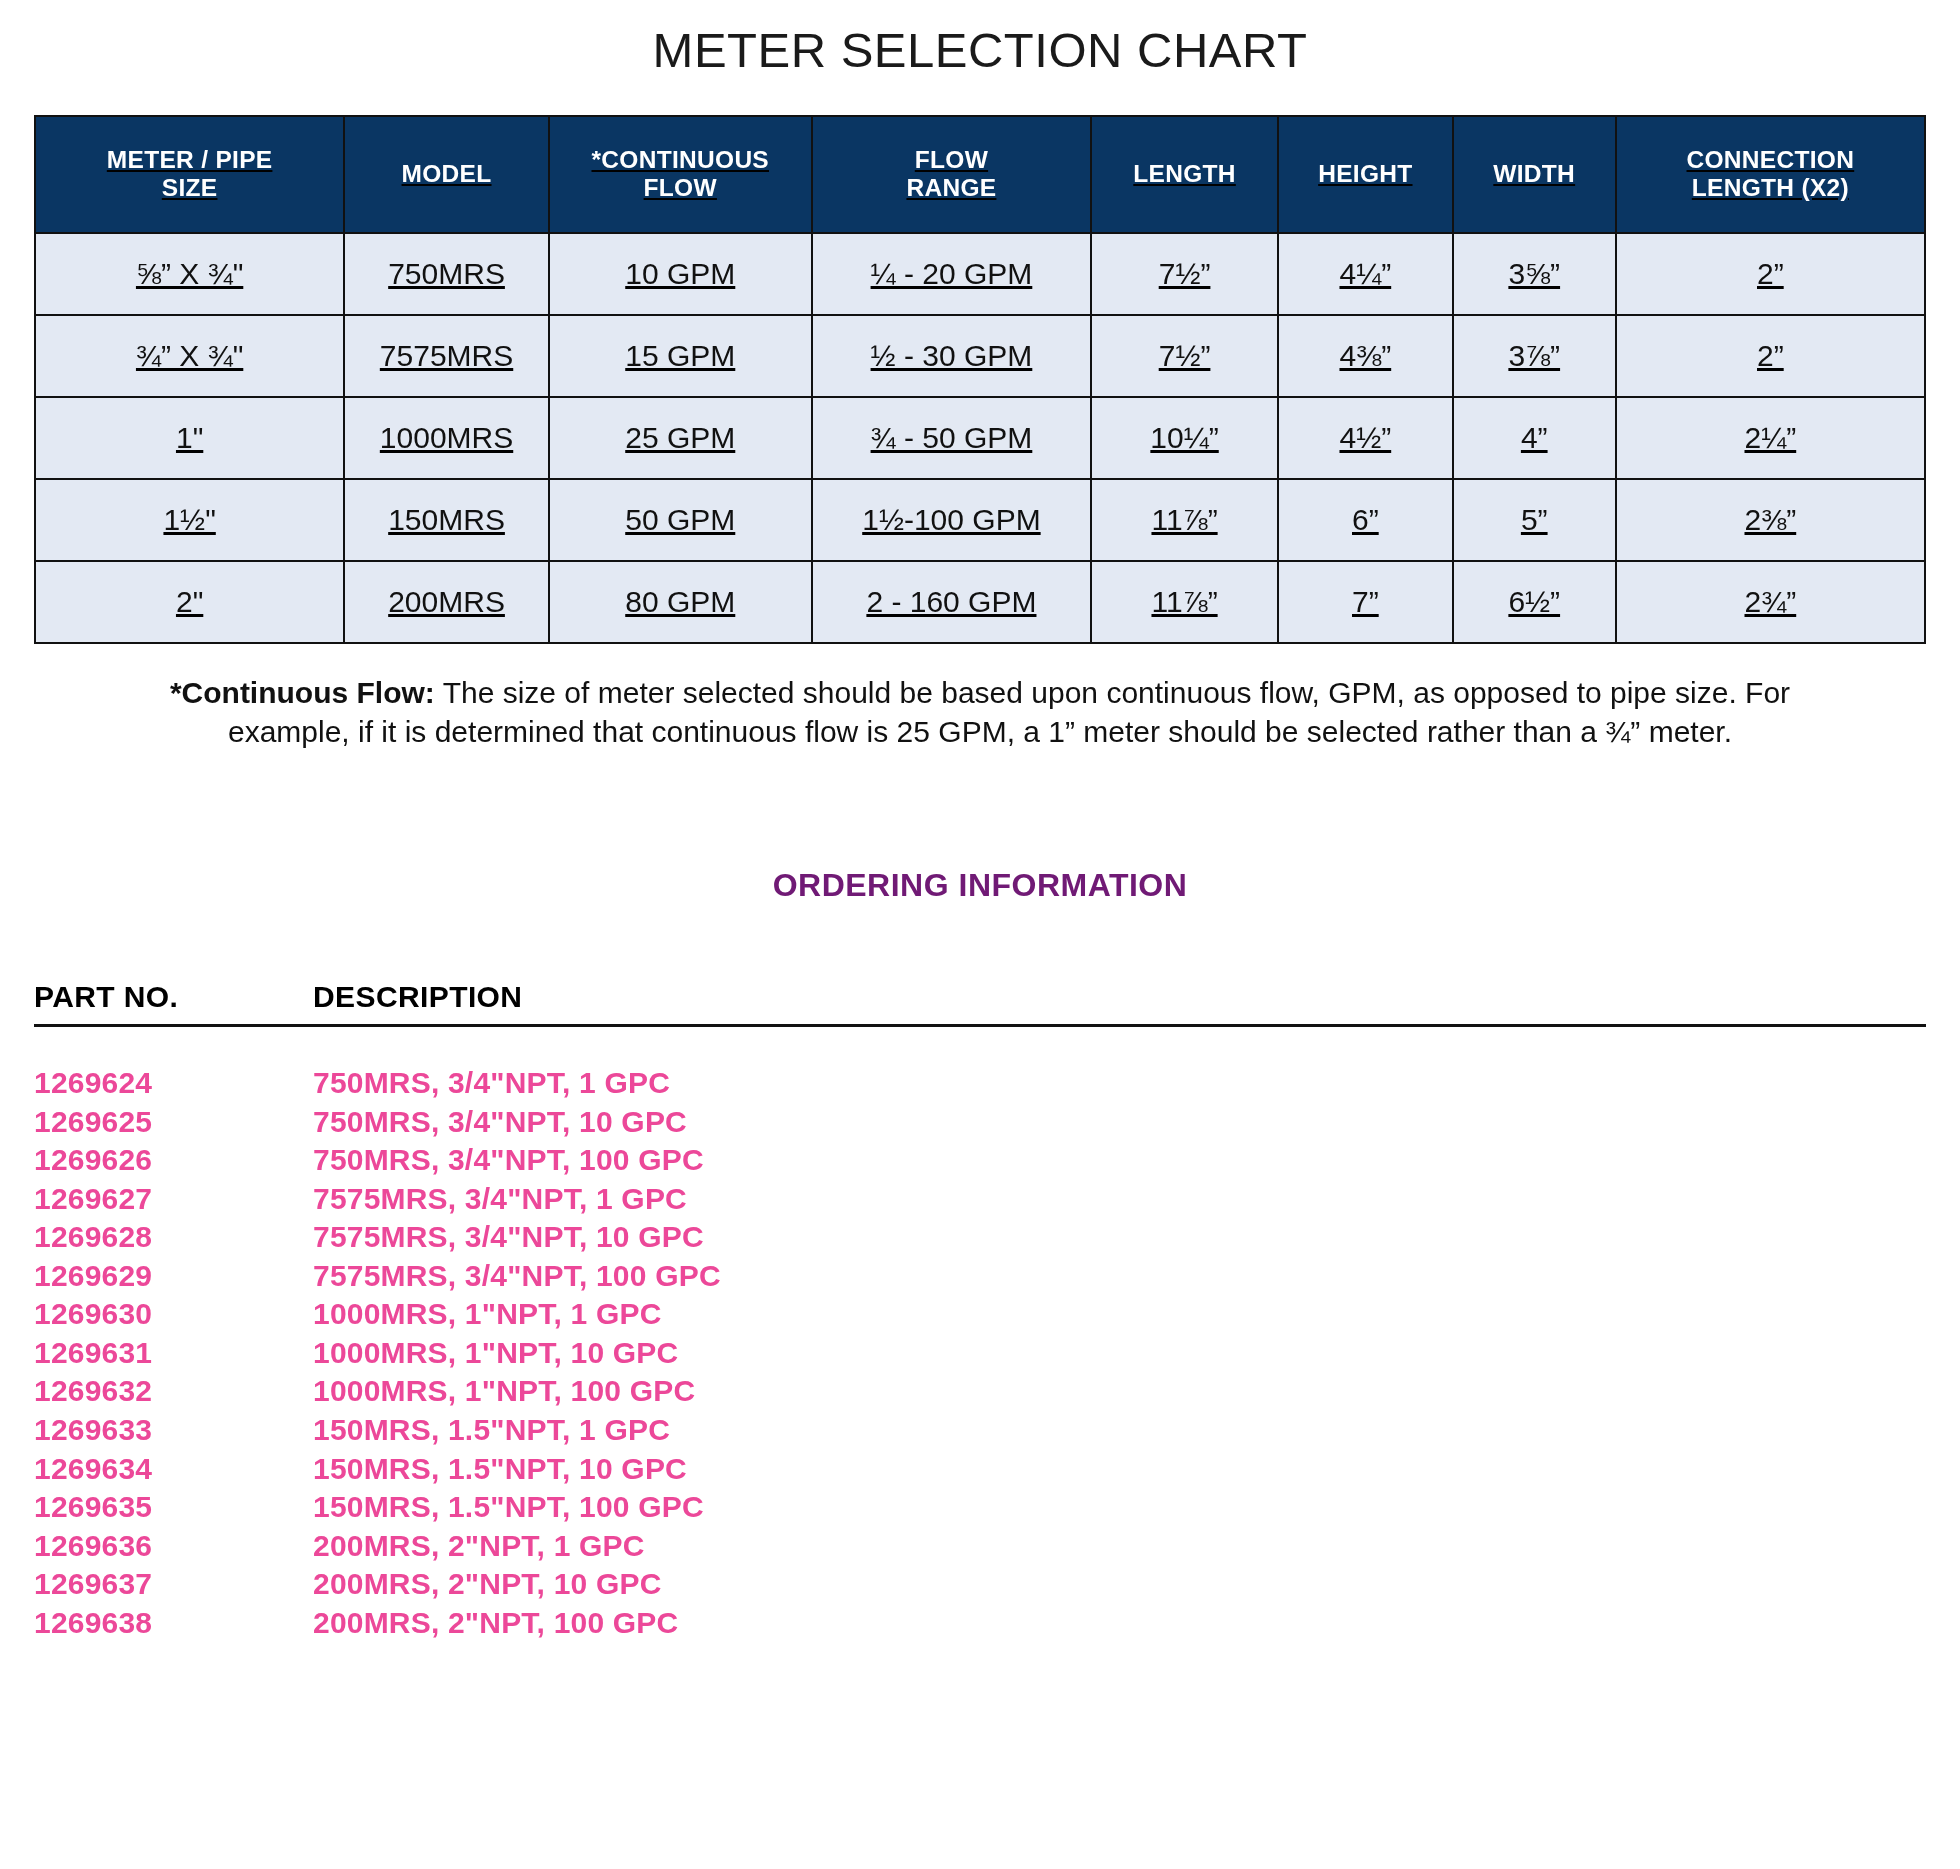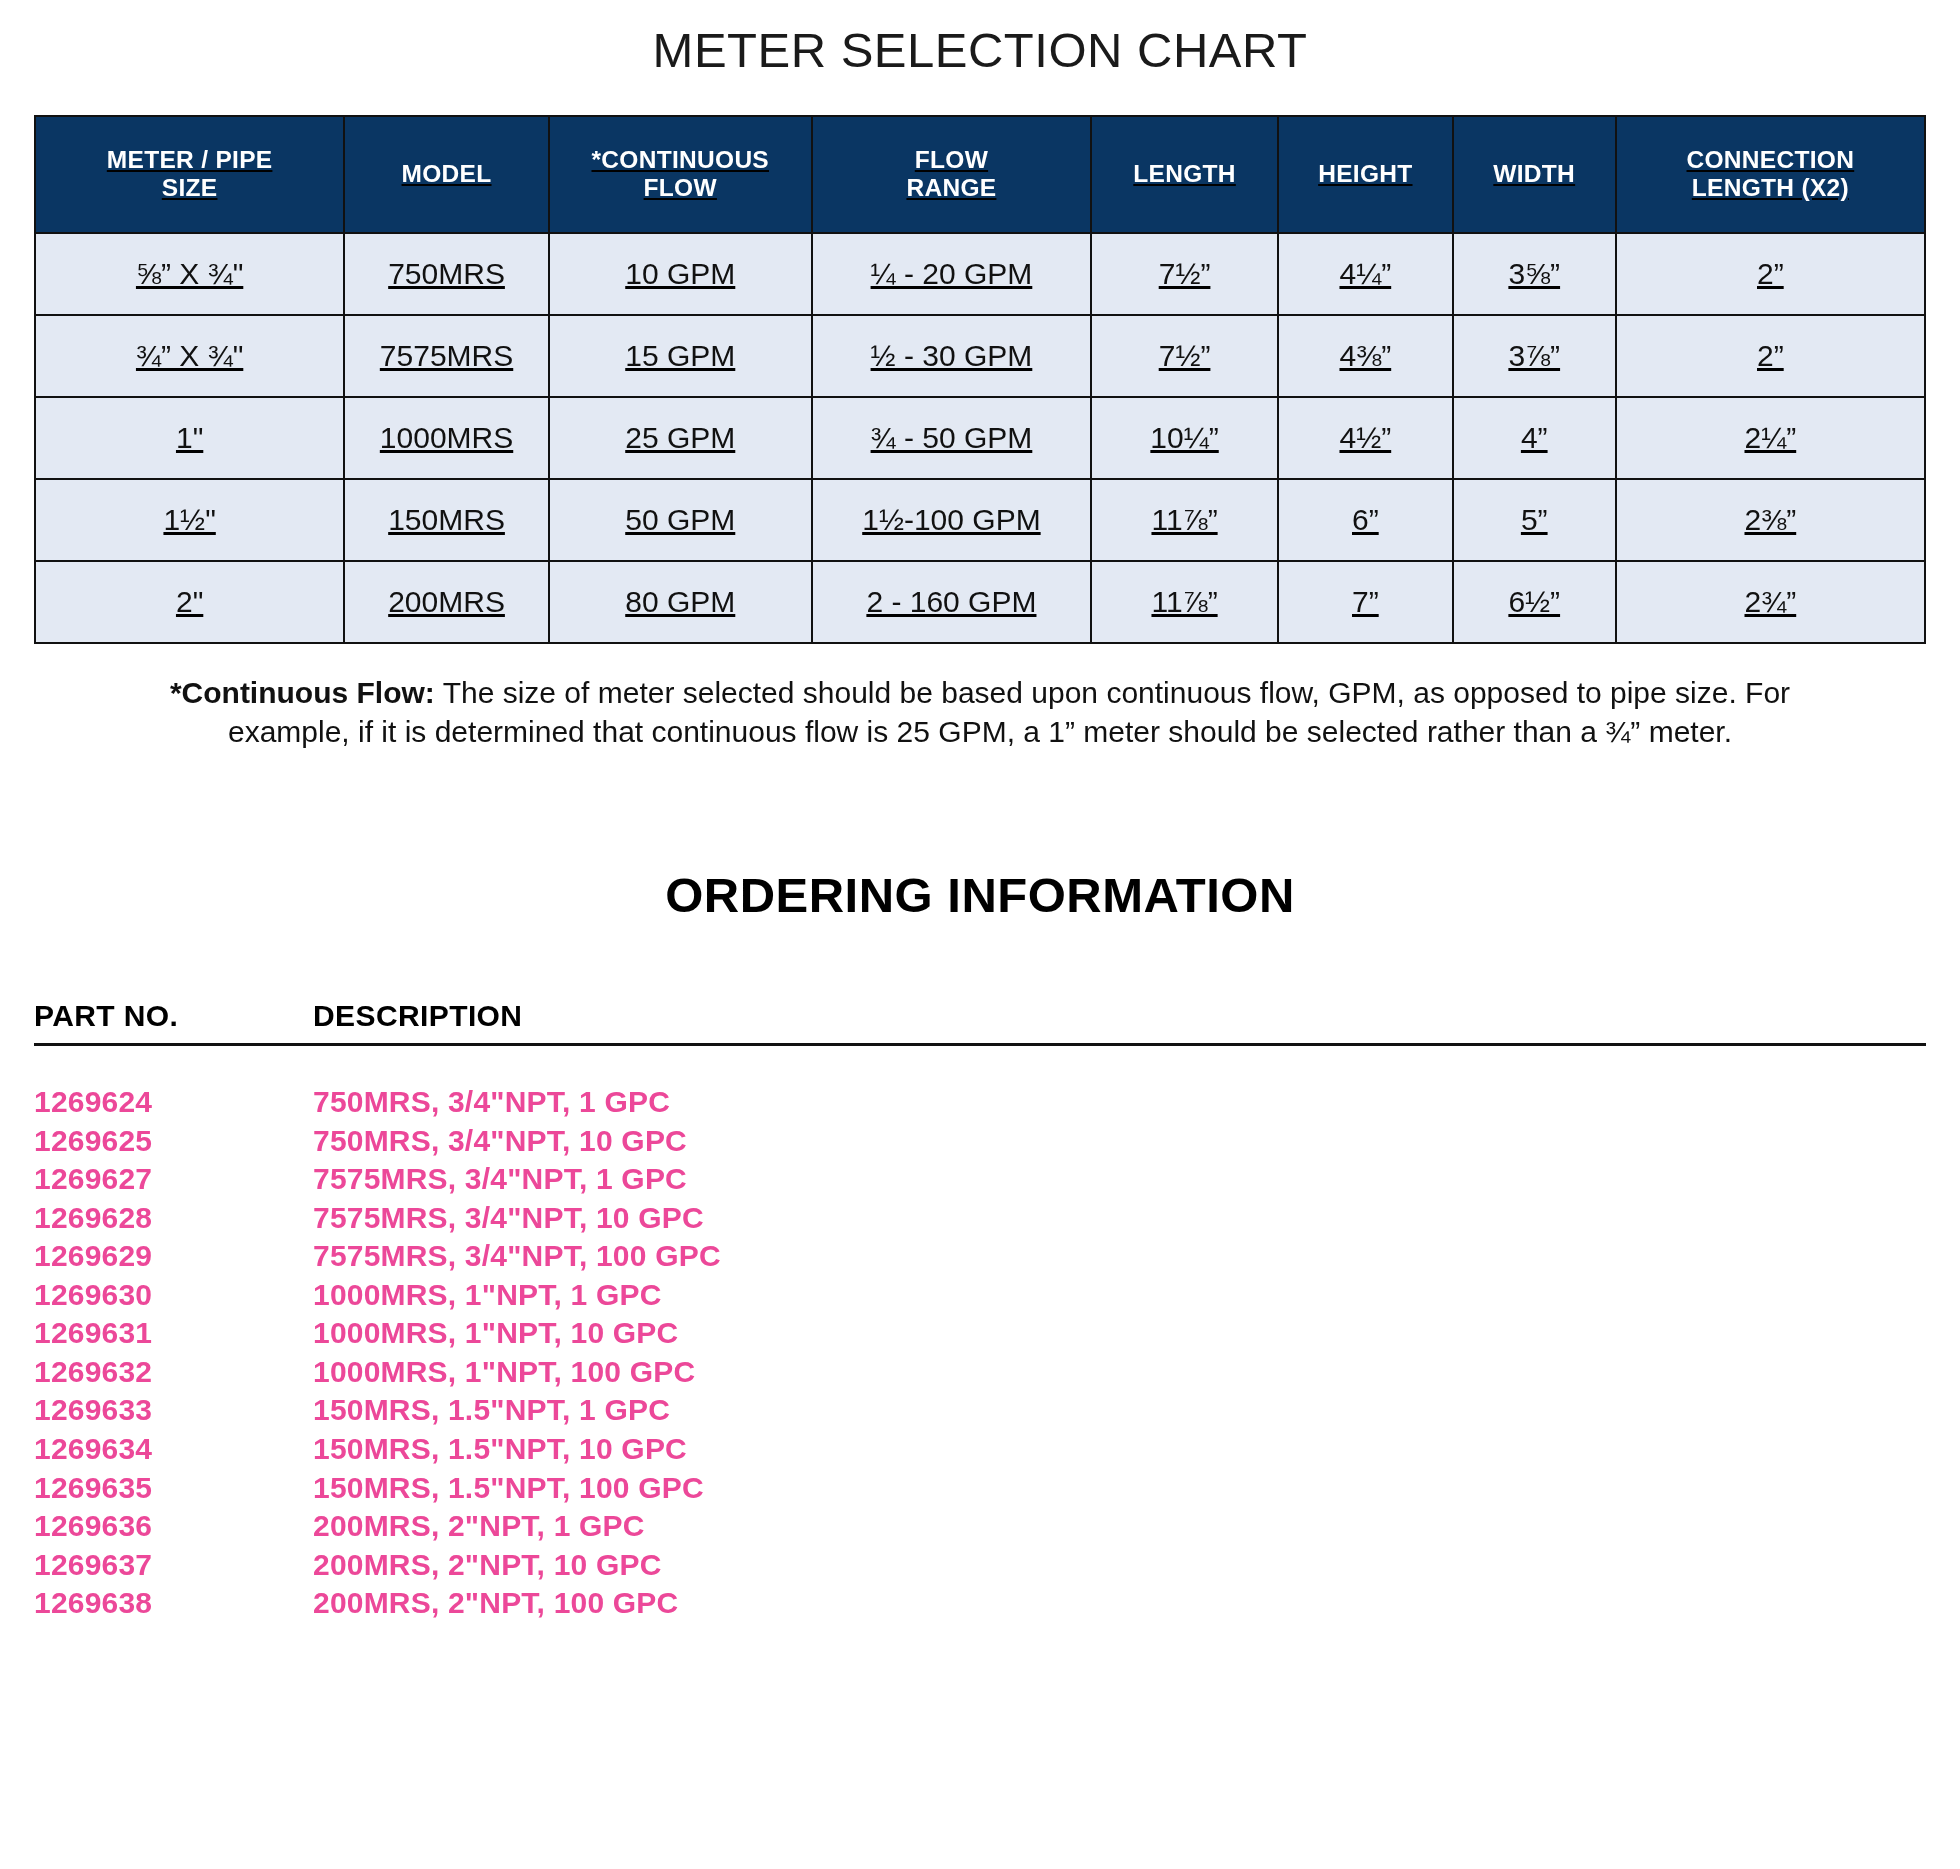--- a/index.html
+++ b/index.html
@@ -78,25 +78,25 @@
     text-align: center;
     font-size: 30px;
     line-height: 1.30;
     color: #111111;
   }
   .footnote b { font-weight: bold; }
 
   
   .ordering-title {
     text-align: center;
-    font-size: 49px;
+    font-size: 32px;
     font-weight: bold;
     letter-spacing: 0.5px;
     margin: 116px 0 0 0;
-    color: #000000;
+    color: #701a75;
   }
 
   .order-head {
     margin: 76px 0 0 34px;
     display: flex;
     font-size: 30px;
     font-weight: bold;
     letter-spacing: 0.4px;
   }
   .order-head .part-col { width: 279px; }
@@ -239,20 +239,24 @@
 <div class="order-list">
   <div class="order-row">
     <div class="part-col">1269624</div>
     <div class="desc-col">750MRS, 3/4"NPT, 1 GPC</div>
   </div>
   <div class="order-row">
     <div class="part-col">1269625</div>
     <div class="desc-col">750MRS, 3/4"NPT, 10 GPC</div>
   </div>
   <div class="order-row">
+    <div class="part-col">1269626</div>
+    <div class="desc-col">750MRS, 3/4"NPT, 100 GPC</div>
+  </div>
+  <div class="order-row">
     <div class="part-col">1269627</div>
     <div class="desc-col">7575MRS, 3/4"NPT, 1 GPC</div>
   </div>
   <div class="order-row">
     <div class="part-col">1269628</div>
     <div class="desc-col">7575MRS, 3/4"NPT, 10 GPC</div>
   </div>
   <div class="order-row">
     <div class="part-col">1269629</div>
     <div class="desc-col">7575MRS, 3/4"NPT, 100 GPC</div>

